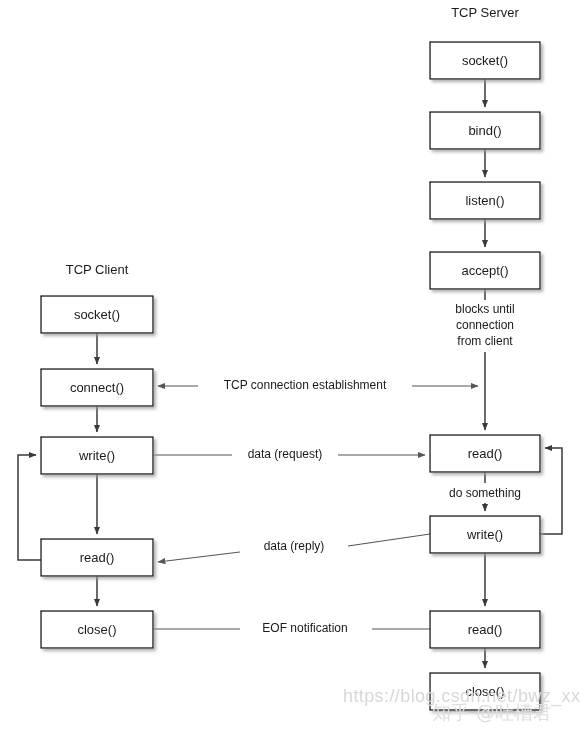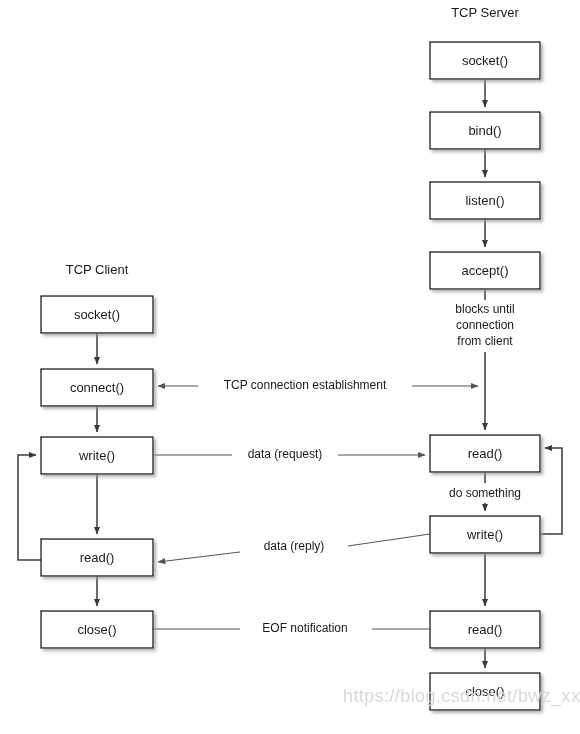--- a/index.html
+++ b/index.html
@@ -227,13 +227,14 @@
         <text class="box-label" x="485" y="630.5">read()</text>
       </g>
       <g>
         <rect class="box-rect" x="430" y="673" width="110" height="37" filter="url(#boxshadow)"></rect>
         <text class="box-label" x="485" y="692.5">close()</text>
       </g>
     </g>
   </svg>
 
   <div class="wm-url">https://blog.csdn.net/bwz_xxx</div>
+  <div class="wm-zhihu">知乎 @吐槽君</div>
 </div>
 
 </body></html>

